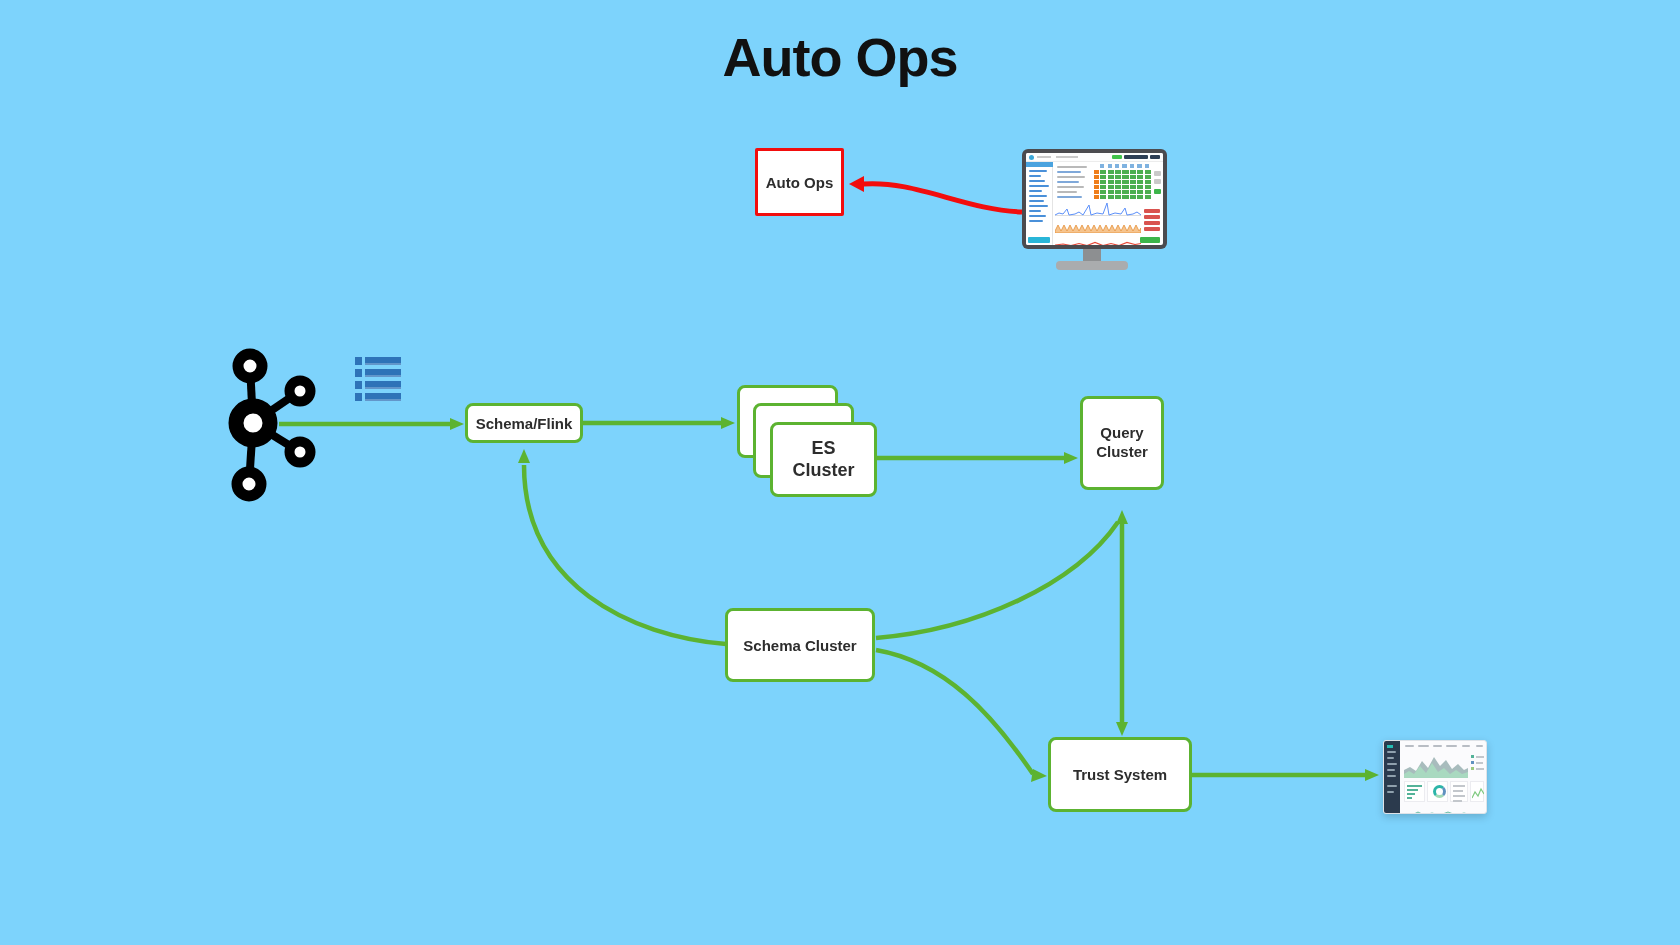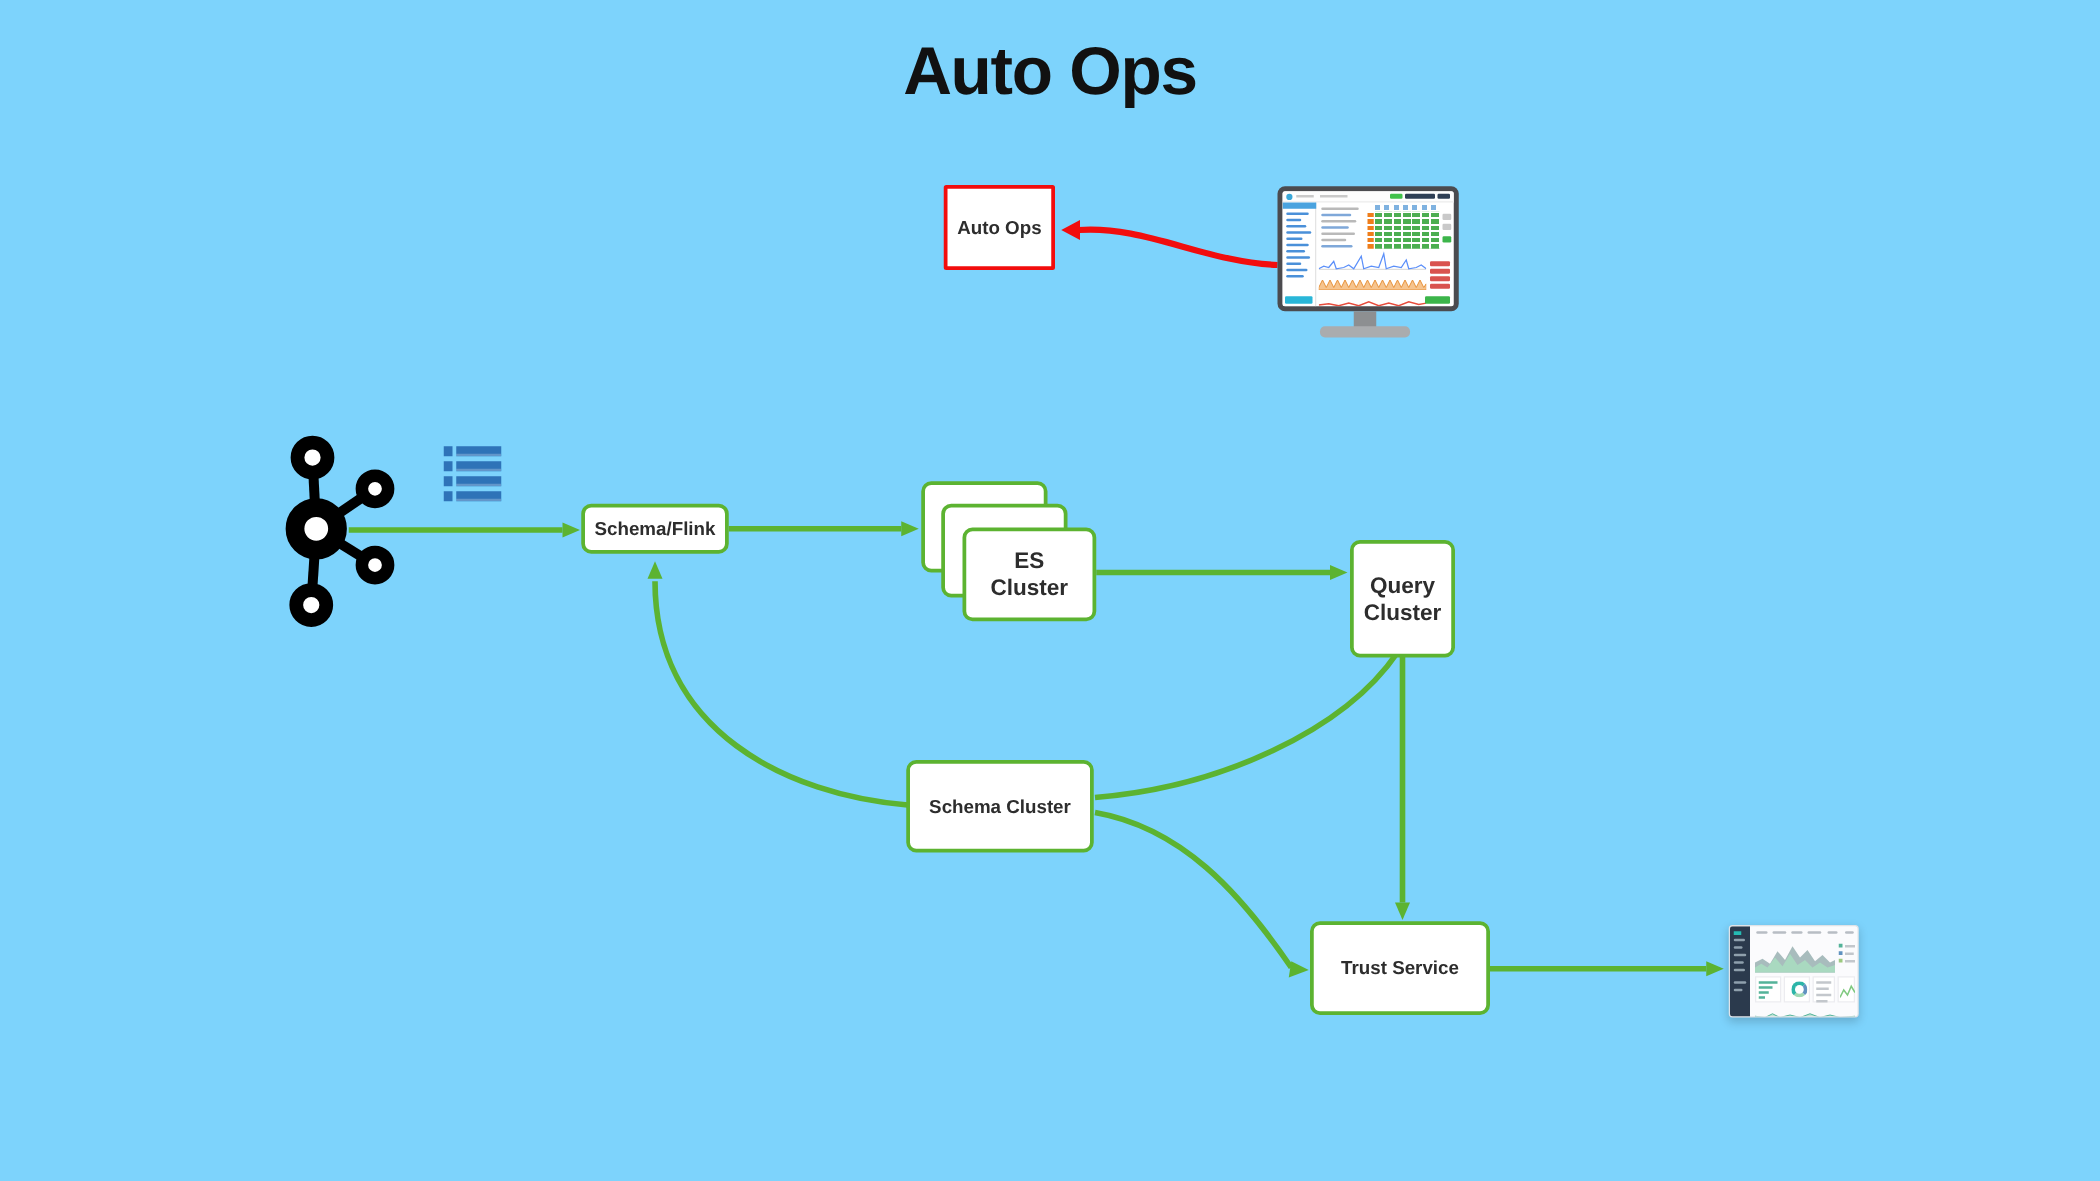--- a/index.html
+++ b/index.html
@@ -161,31 +161,31 @@
     <span>Schema/Flink</span>
   </div>
 
   <div class="stackbox" style="left:737px;top:385px;width:101px;height:73px"></div>
   <div class="stackbox" style="left:753px;top:403px;width:101px;height:75px"></div>
   <div class="node" style="left:770px;top:422px;width:107px;height:75px;font-size:18px;line-height:1.2">
     <span>ES
 Cluster</span>
   </div>
 
-  <div class="node" style="left:1080px;top:432px;width:84px;height:94px;font-size:18px;line-height:1.25">
+  <div class="node" style="left:1080px;top:396px;width:84px;height:94px;font-size:15px;line-height:1.25">
     <span>Query
 Cluster</span>
   </div>
 
   <div class="node" style="left:725px;top:608px;width:150px;height:74px;font-size:15px">
     <span>Schema Cluster</span>
   </div>
 
   <div class="node" style="left:1048px;top:737px;width:144px;height:75px;font-size:15px">
-    <span>Trust Service</span>
+    <span>Trust System</span>
   </div>
 
   <div class="monitor">
     <div class="screen">
       <div class="m-topbar">
         <span class="m-logo"></span>
         <span class="m-topdash" style="left:11px;width:14px"></span>
         <span class="m-topdash" style="left:30px;width:22px"></span>
         <span class="chip" style="left:86px;top:2px;width:10px;height:4px;background:#41c24b"></span>
         <span class="chip" style="left:98px;top:2px;width:24px;height:4px;background:#2e3f55"></span>

